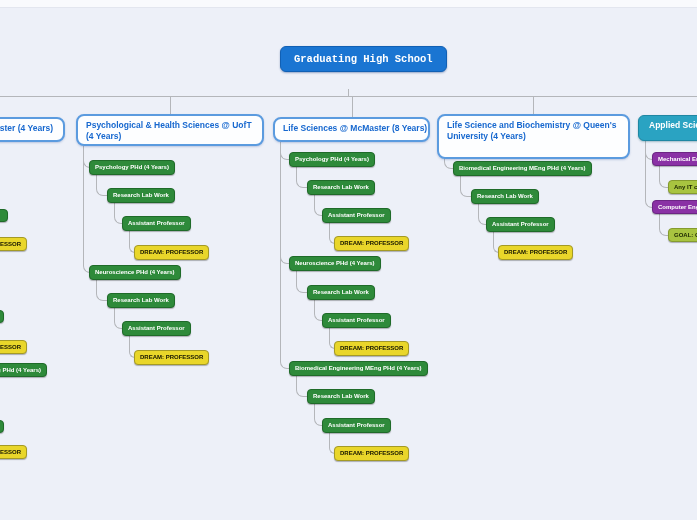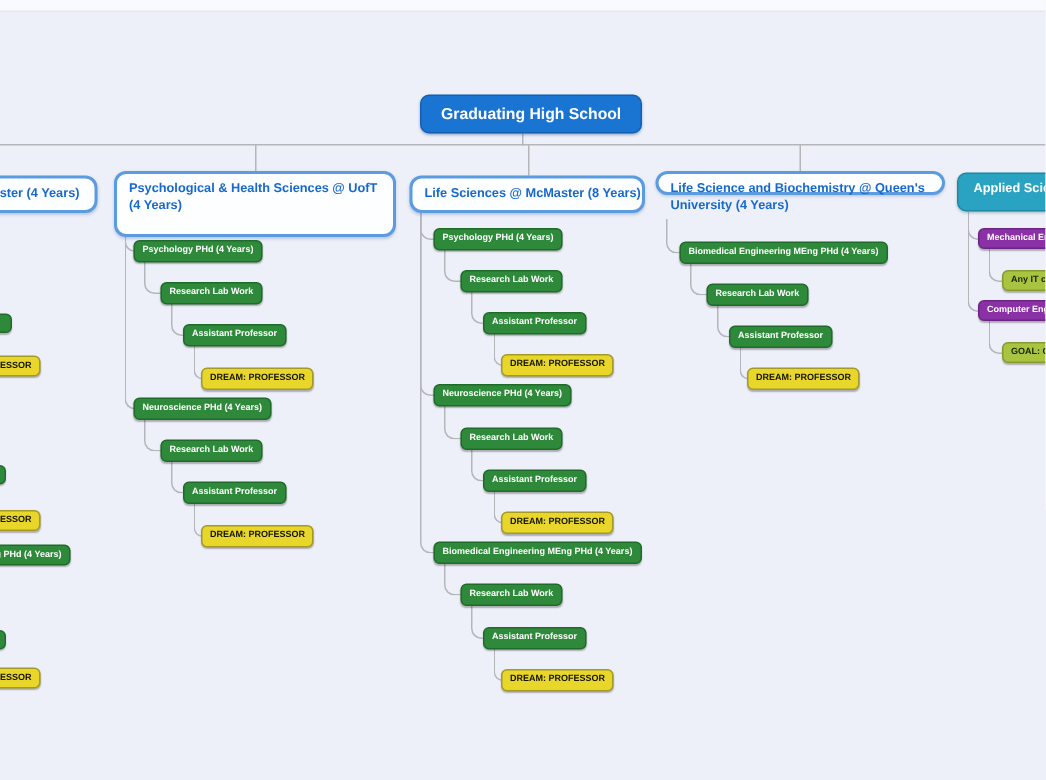--- a/index.html
+++ b/index.html
@@ -65,26 +65,26 @@
   <div class="conn" style="left:444px;top:146px;width:9px;height:22px;"></div>
   <div class="conn" style="left:460px;top:175px;width:11px;height:21px;"></div>
   <div class="conn" style="left:478px;top:203px;width:8px;height:21px;"></div>
   <div class="conn" style="left:493px;top:231px;width:5px;height:21px;"></div>
 
   <div class="conn" style="left:645px;top:141px;width:7px;height:18px;"></div>
   <div class="conn" style="left:645px;top:141px;width:7px;height:66px;"></div>
   <div class="conn" style="left:659px;top:166px;width:9px;height:21px;"></div>
   <div class="conn" style="left:659px;top:214px;width:9px;height:21px;"></div>
 
-  <div class="n root" style="left:280px;top:63px;">Graduating High School</div>
+  <div class="n root" style="left:280px;top:46px;font-family:Liberation Mono, monospace;">Graduating High School</div>
 
   <div class="n hdr one clip-r" style="left:-135px;top:117px;width:200px;height:25px;padding-right:10px;">aster (4 Years)</div>
-  <div class="n hdr" style="left:76px;top:114px;width:188px;height:44px;">Psychological &amp; Health Sciences @ UofT (4 Years)</div>
+  <div class="n hdr" style="left:76px;top:114px;width:188px;height:32px;">Psychological &amp; Health Sciences @ UofT (4 Years)</div>
   <div class="n hdr one" style="left:273px;top:117px;width:157px;height:25px;text-align:center;">Life Sciences @ McMaster (8 Years)</div>
-  <div class="n hdr" style="left:437px;top:114px;width:193px;height:16px;">Life Science and Biochemistry @ Queen's University (4 Years)</div>
+  <div class="n hdr" style="left:437px;top:114px;width:193px;height:45px;">Life Science and Biochemistry @ Queen's University (4 Years)</div>
   <div class="n teal" style="left:638px;top:115px;width:130px;height:26px;">Applied Scien</div>
 
   <div class="n green" style="left:-50px;top:209px;width:58px;height:13px;"></div>
   <div class="n yellow clip-r" style="left:-41px;top:237px;width:68px;height:14px;">FESSOR</div>
   <div class="n green" style="left:-54px;top:310px;width:58px;height:13px;"></div>
   <div class="n yellow clip-r" style="left:-41px;top:340px;width:68px;height:14px;">FESSOR</div>
   <div class="n green clip-r" style="left:-86px;top:363px;width:133px;height:14px;">g PHd (4 Years)</div>
   <div class="n green" style="left:-54px;top:420px;width:58px;height:13px;"></div>
   <div class="n yellow clip-r" style="left:-41px;top:445px;width:68px;height:14px;">FESSOR</div>
 

